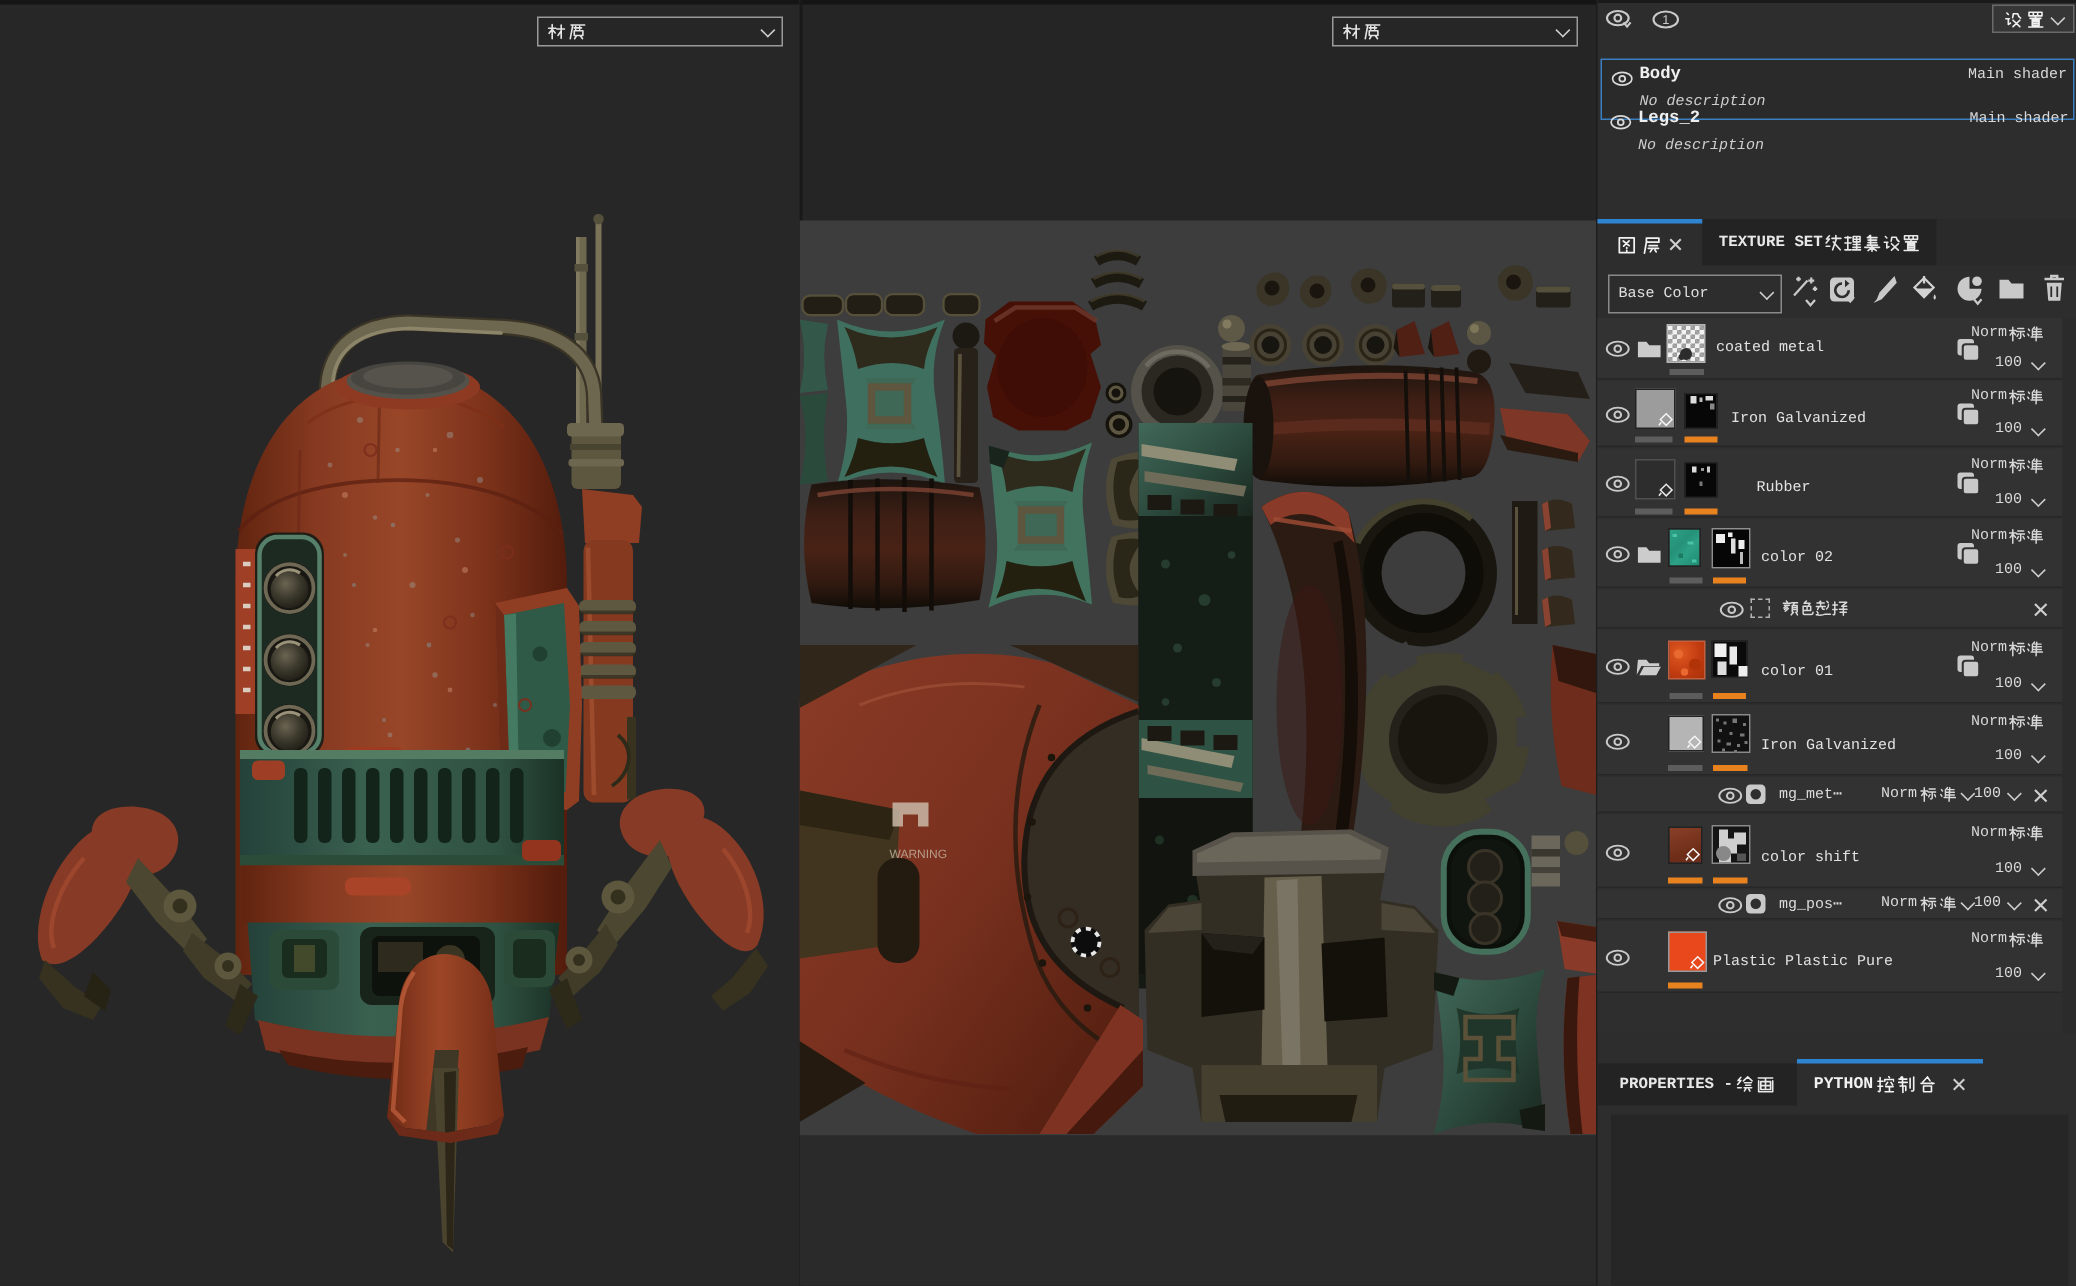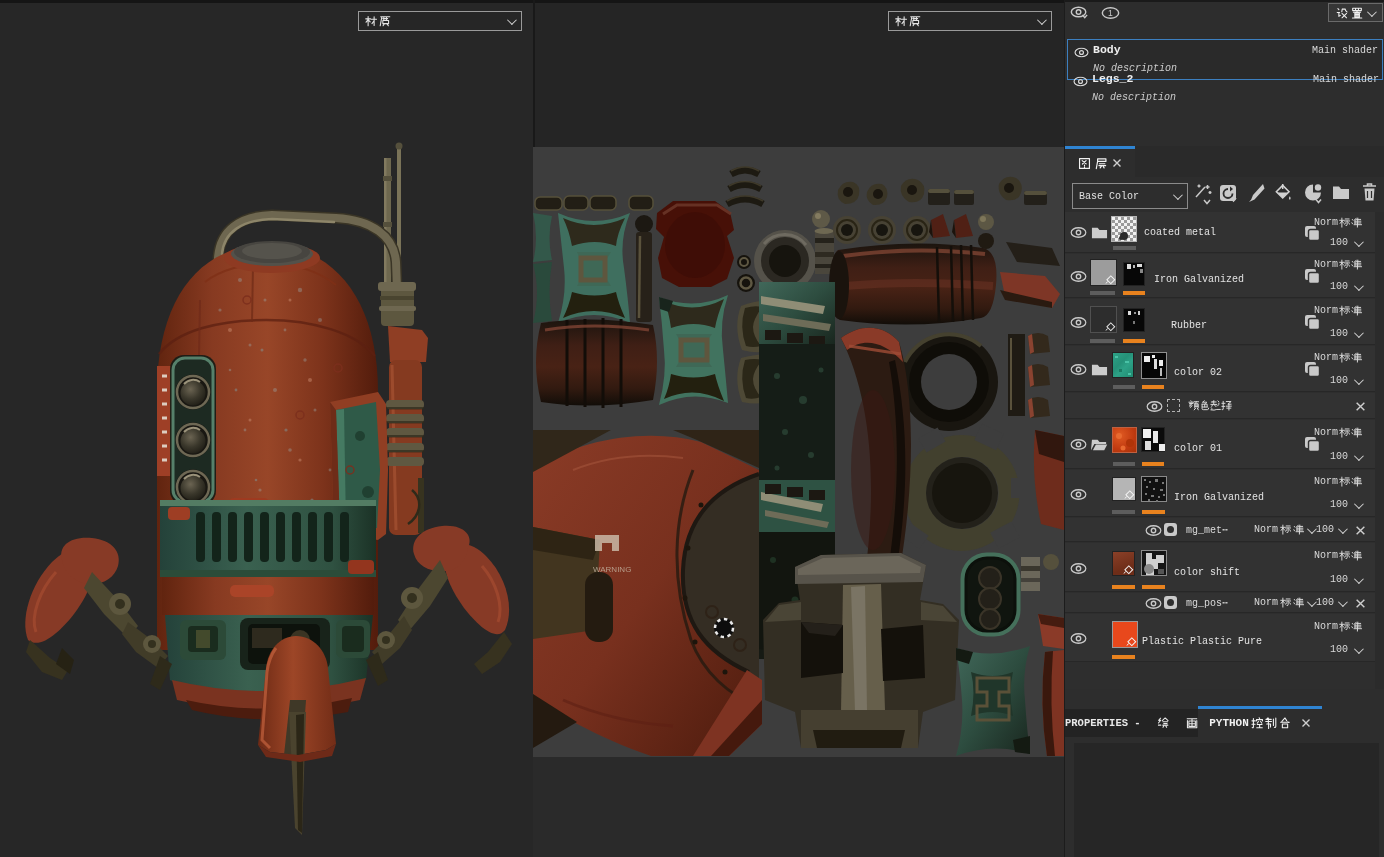--- a/index.html
+++ b/index.html
@@ -695,20 +695,38 @@
      <svg class="cjk" width="13" height="13" viewBox="0 0 100 100">
           <use href="#c-tu"></use>
         </svg>
         <svg class="cjk" width="13" height="13" viewBox="0 0 100 100">
           <use href="#c-ceng"></use>
         </svg>
      <svg width="10" height="10" viewBox="0 0 10 10">
           <path d="M1.5 1.5 L8.5 8.5 M8.5 1.5 L1.5 8.5" stroke="#cfcfcf" stroke-width="1.4"></path>
         </svg>
    </div>
+   <div style="position:absolute;left:70px;top:0;width:156px;height:31px;background:#232323;color:#e8e8e8;display:flex;align-items:center;justify-content:center;gap:1px;font-size:10.5px;font-weight:bold">
+     <span style="letter-spacing:0px">TEXTURE SET</span>
+        <svg class="cjk" width="12" height="12" viewBox="0 0 100 100">
+          <use href="#c-wen"></use>
+        </svg>
+        <svg class="cjk" width="12" height="12" viewBox="0 0 100 100">
+          <use href="#c-li"></use>
+        </svg>
+        <svg class="cjk" width="12" height="12" viewBox="0 0 100 100">
+          <use href="#c-ji"></use>
+        </svg>
+        <svg class="cjk" width="12" height="12" viewBox="0 0 100 100">
+          <use href="#c-she"></use>
+        </svg>
+        <svg class="cjk" width="12" height="12" viewBox="0 0 100 100">
+          <use href="#c-zhi2"></use>
+        </svg>
+   </div>
  </div>
  <div id="ltool" style="position:absolute;left:0;top:177px;width:320px;height:35px;background:#2d2d2d">
    <div style="position:absolute;left:7px;top:6px;width:116px;height:21px;border:1px solid #8a8a8a;background:#2d2d2d;display:flex;align-items:center;padding:12px 6px;font-size:10px;color:#e0e0e0">Base Color<span class="chev" style="margin-left:auto"></span></div>
    <svg style="position:absolute;left:128px;top:6px" width="20" height="22" viewBox="0 0 20 22">
         <g stroke="#c9c9c9" stroke-width="1.5" fill="none">
           <path d="M3 14 L12 4"></path>
           <path d="M14.5 2 v4 M12.5 4 h4 M6 1.5 v3 M4.5 3 h3 M17 8 v3 M15.5 9.5 h3"></path>
         </g>
         <path d="M11 17 l3 3.5 3-3.5" fill="none" stroke="#c9c9c9" stroke-width="1.5"></path>
       </svg>
@@ -1095,21 +1113,21 @@
           </svg>
         </div>
     <div class="pct" style="bottom:6px">
           <span>100</span>
           <span class="chev"></span>
         </div>
   </div>
   <div style="position:absolute;right:0;top:0;width:10px;height:477px;background:#2b2b2b"></div>
  </div>
  <div style="position:absolute;left:0;top:706px;width:320px;height:31px;">
-   <div style="position:absolute;left:0;top:3px;width:133px;height:28px;background:#232323;color:#e8e8e8;display:flex;align-items:center;justify-content:space-between;gap:2px;font-size:10.5px;font-weight:bold">
+   <div style="position:absolute;left:0;top:3px;width:133px;height:28px;background:#232323;color:#e8e8e8;display:flex;align-items:center;justify-content:center;gap:2px;font-size:10.5px;font-weight:bold">
      <span>PROPERTIES - </span>
         <svg class="cjk" width="12" height="12" viewBox="0 0 100 100">
           <use href="#c-hui"></use>
         </svg>
         <svg class="cjk" width="12" height="12" viewBox="0 0 100 100">
           <use href="#c-hua"></use>
         </svg>
    </div>
    <div style="position:absolute;left:133px;top:0;width:124px;height:31px;background:#2d2d2d;border-top:3px solid #2f84d2;color:#f2f2f2;display:flex;align-items:center;justify-content:center;gap:2px;font-size:11px;font-weight:bold">
      <span>PYTHON</span>

